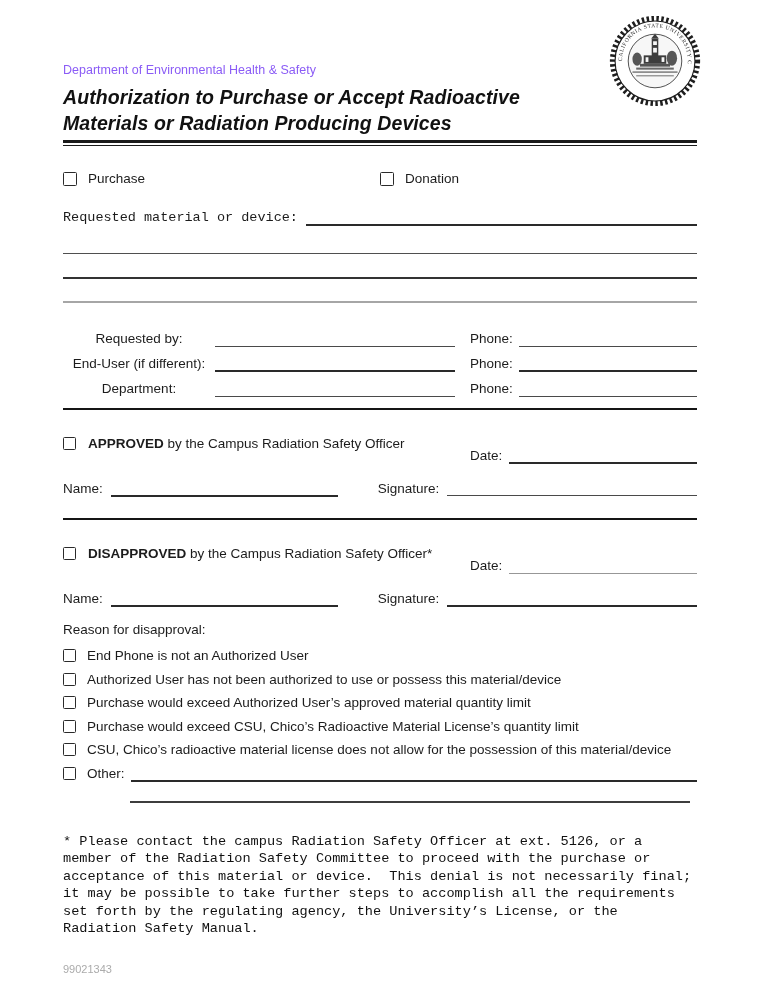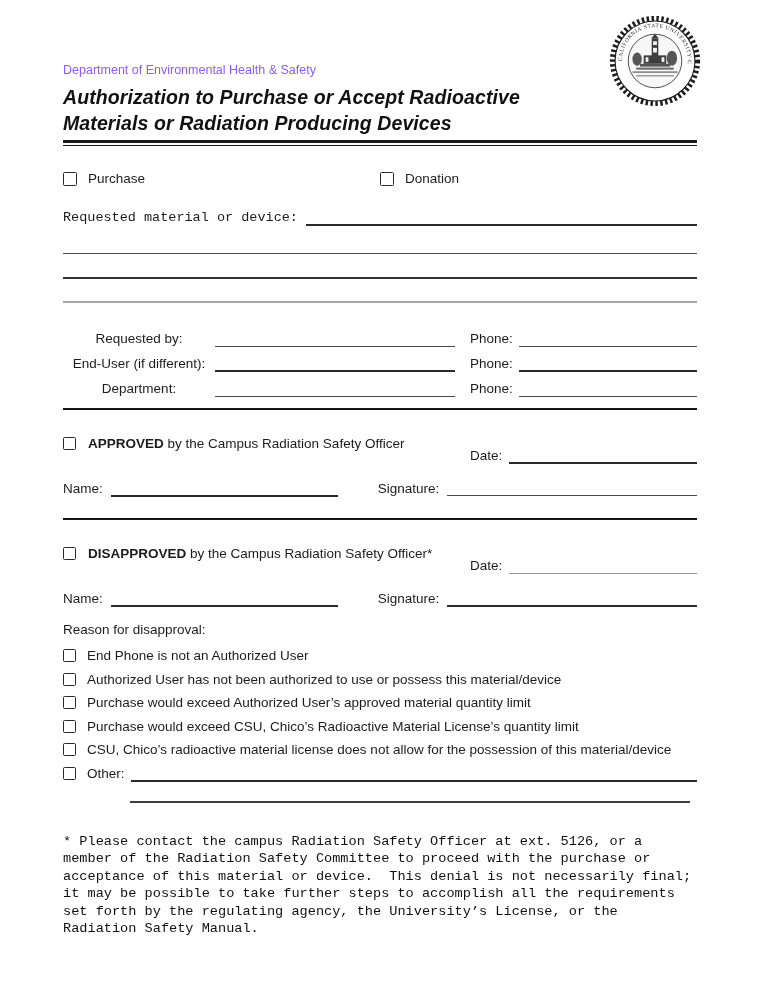--- a/index.html
+++ b/index.html
@@ -225,14 +225,15 @@
     <div class="r-row">
       <span class="checkbox"></span>
       <span class="lbl">Other:</span>
       <span class="uline u2 fill other-line"></span>
     </div>
     <div class="other-extra"></div>
   </div>
 
   <div class="footnote">* Please contact the campus Radiation Safety Officer at ext. 5126, or a member of the Radiation Safety Committee to proceed with the purchase or acceptance of this material or device.  This denial is not necessarily final; it may be possible to take further steps to accomplish all the requirements set forth by the regulating agency, the University’s License, or the Radiation Safety Manual.</div>
 
+  <div class="form-number">99021343</div>
 
 </div>
 
 </body></html>

